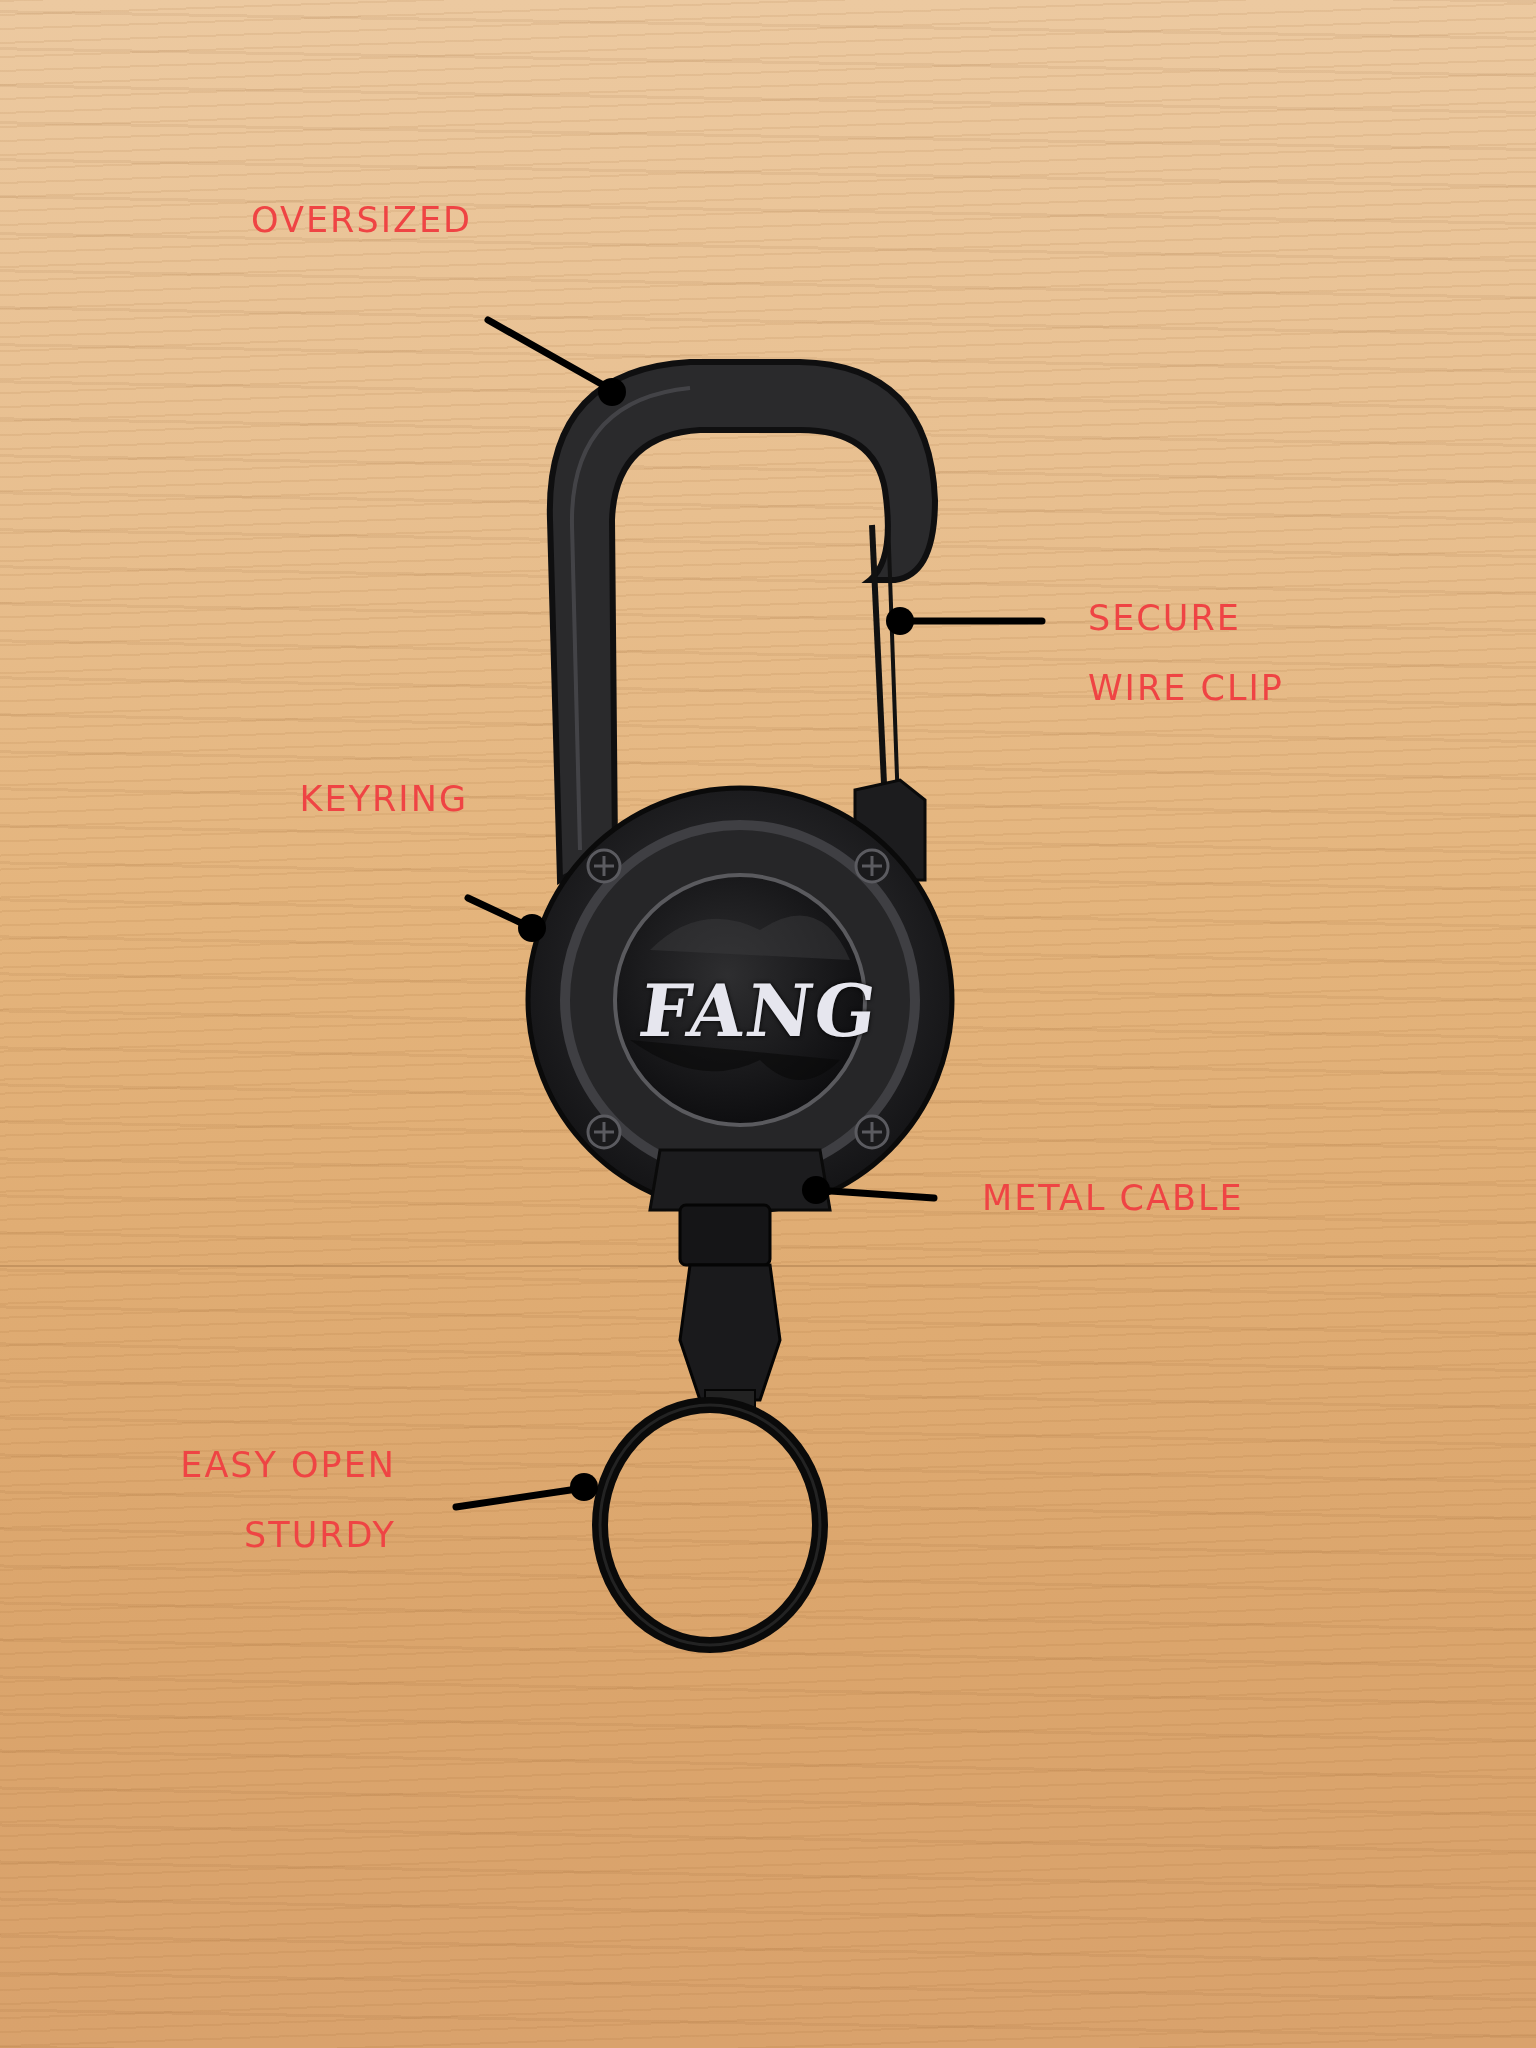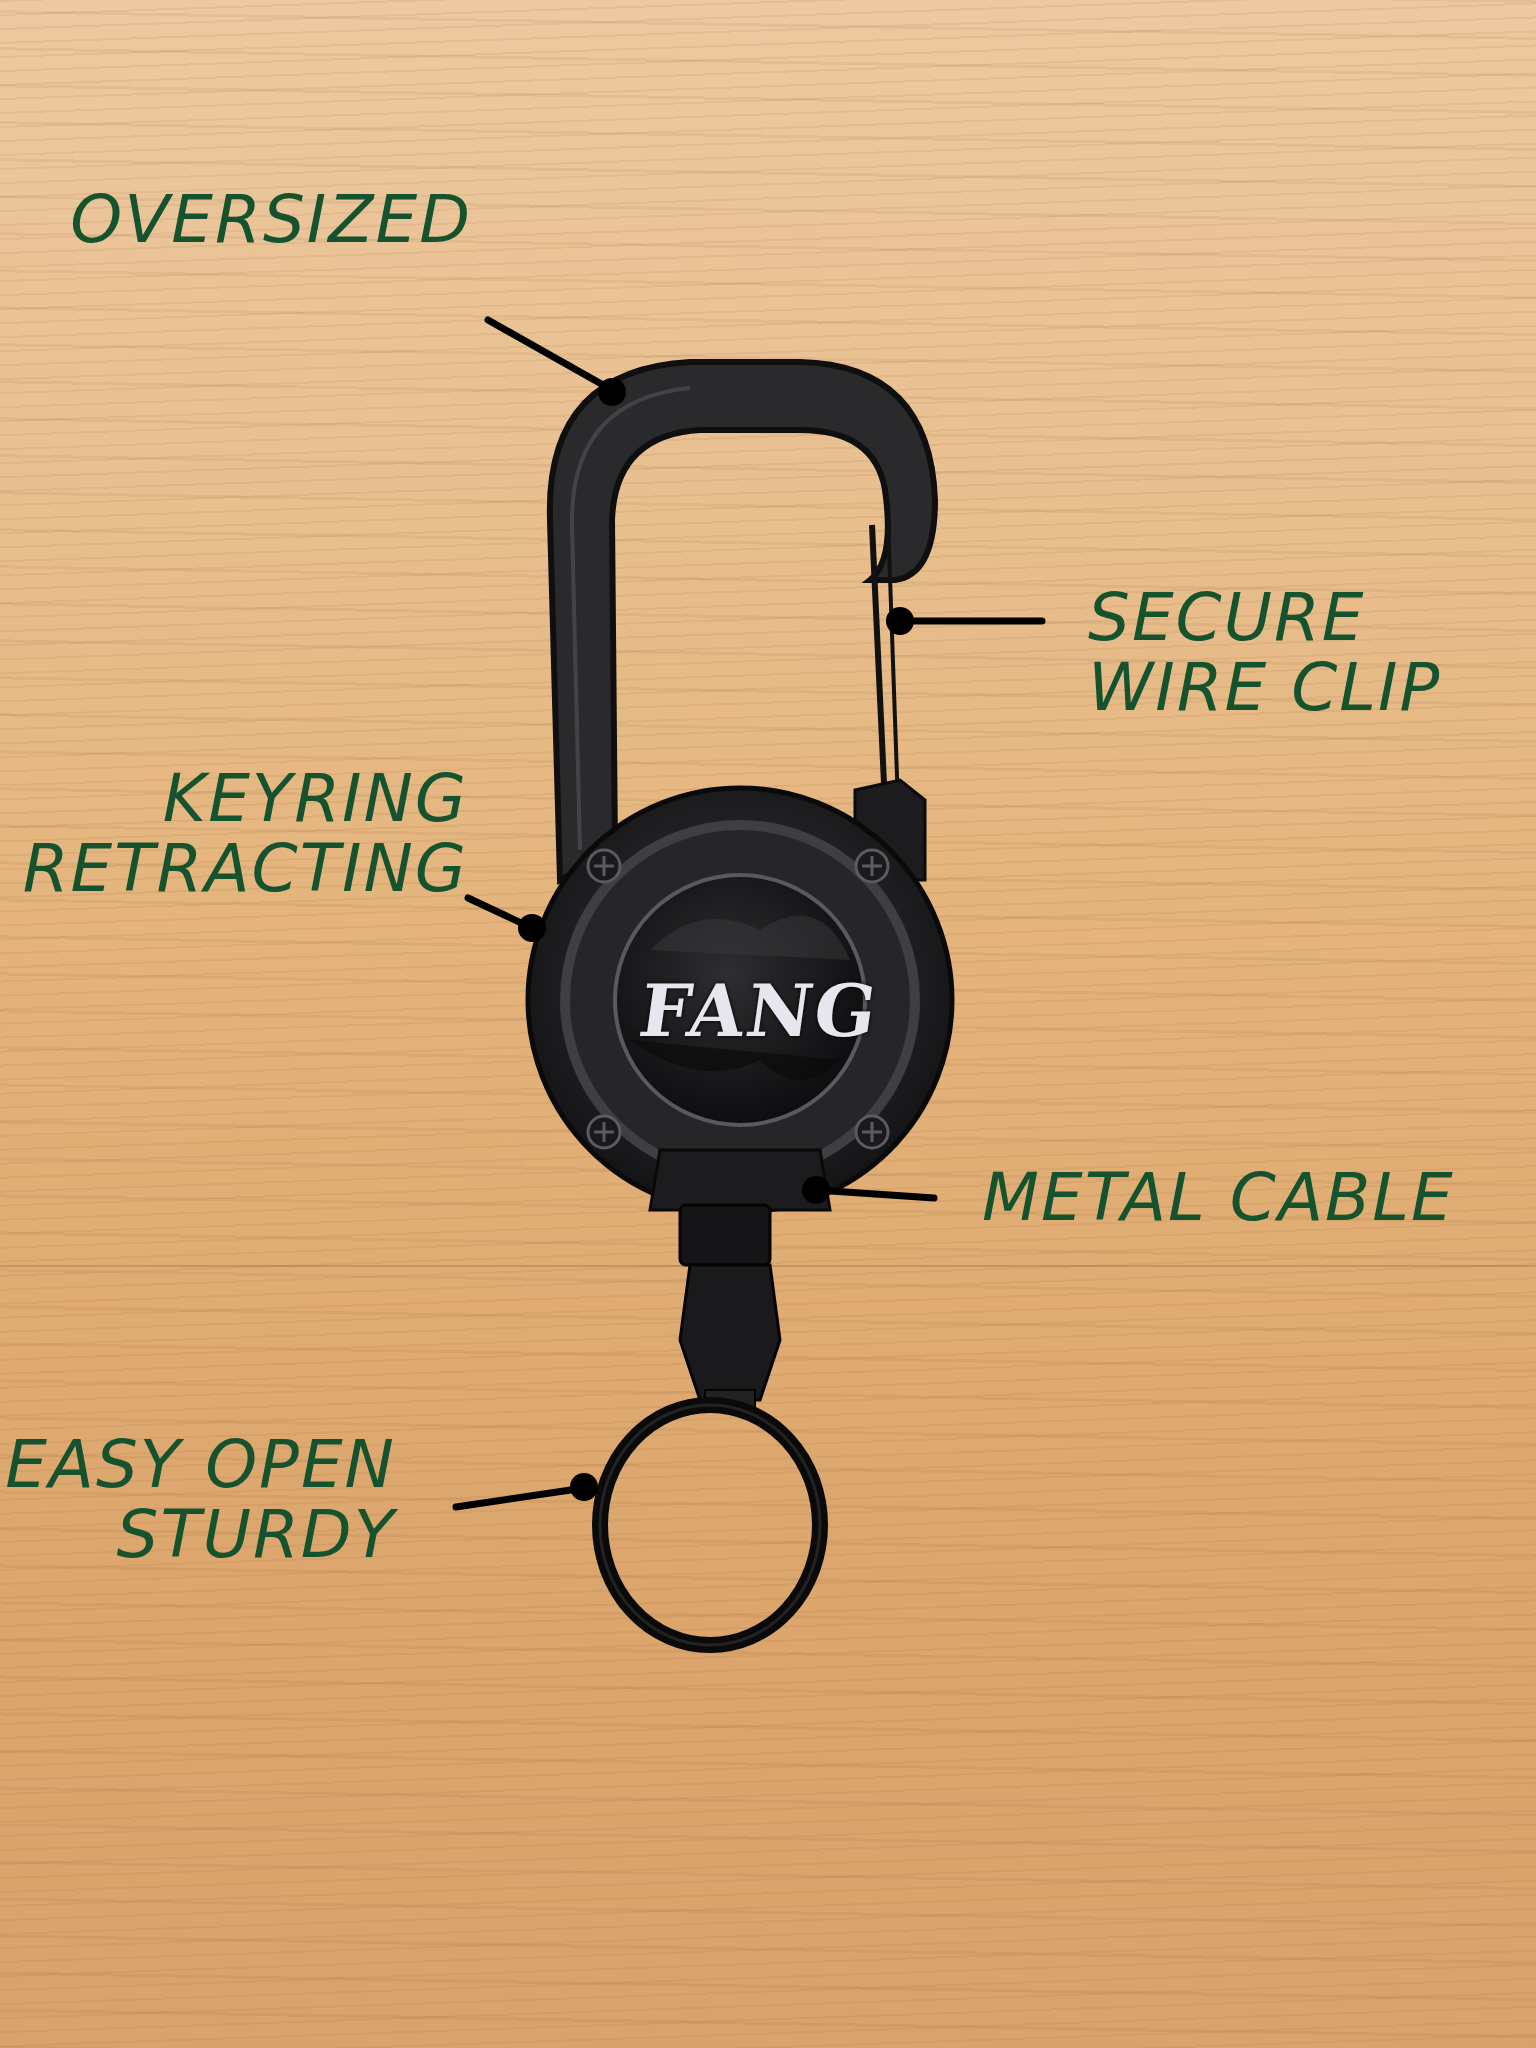--- a/index.html
+++ b/index.html
@@ -5,22 +5,22 @@
   html, body { margin: 0; padding: 0; }
   body { width: 1536px; height: 2048px; overflow: hidden; position: relative;
     font-family: "Liberation Sans", sans-serif; }
   .bg { position: absolute; inset: 0;
     background:
       repeating-linear-gradient(178deg, rgba(150,95,40,0.10) 0px, rgba(150,95,40,0.10) 2px, transparent 2px, transparent 14px),
       repeating-linear-gradient(181deg, rgba(120,70,25,0.08) 0px, rgba(120,70,25,0.08) 3px, transparent 3px, transparent 37px),
       linear-gradient(180deg, #ecc9a0 0%, #e8bf8f 25%, #e4b47c 45%, #e0ad74 60%, #dba56c 80%, #d9a26c 100%);
   }
   .board-seam { position: absolute; left: 0; width: 1536px; height: 2px; background: rgba(120,75,35,0.25); }
-  .label { position: absolute; color: #14532d; font-size: 66px; line-height: 70px; letter-spacing: 2px;
-    font-family: "DejaVu Sans", sans-serif; font-weight: normal; white-space: nowrap; font-style: italic; }
+  .label { position: absolute; color: #ef4444; font-size: 35px; line-height: 70px; letter-spacing: 2px;
+    font-family: "DejaVu Sans", sans-serif; font-weight: normal; white-space: nowrap; }
   .label div { display: block; }
   .right-align { text-align: right; }
   svg.overlay { position: absolute; left: 0; top: 0; }
   .logo-text { position: absolute; left: 640px; top: 968px; width: 200px; text-align: center;
     font-family: "DejaVu Serif", serif; font-weight: bold; font-size: 72px; color: #e6e6ee;
     letter-spacing: 2px; transform: skewX(-8deg); text-shadow: 0 0 4px #000; }
 </style>
 </head>
 <body>
 
@@ -114,21 +114,20 @@
   <div>OVERSIZED</div>
 </div>
 
 <div class="label" style="left:1088px; top:583px;">
   <div>SECURE</div>
   <div>WIRE CLIP</div>
 </div>
 
 <div class="label right-align" style="right:1068px; top:764px;">
   <div>KEYRING</div>
-  <div>RETRACTING</div>
 </div>
 
 <div class="label" style="left:982px; top:1163px;">
   <div>METAL CABLE</div>
 </div>
 
 <div class="label right-align" style="right:1140px; top:1430px;text-align:right;">
   <div>EASY OPEN</div>
   <div>STURDY</div>
 </div>

